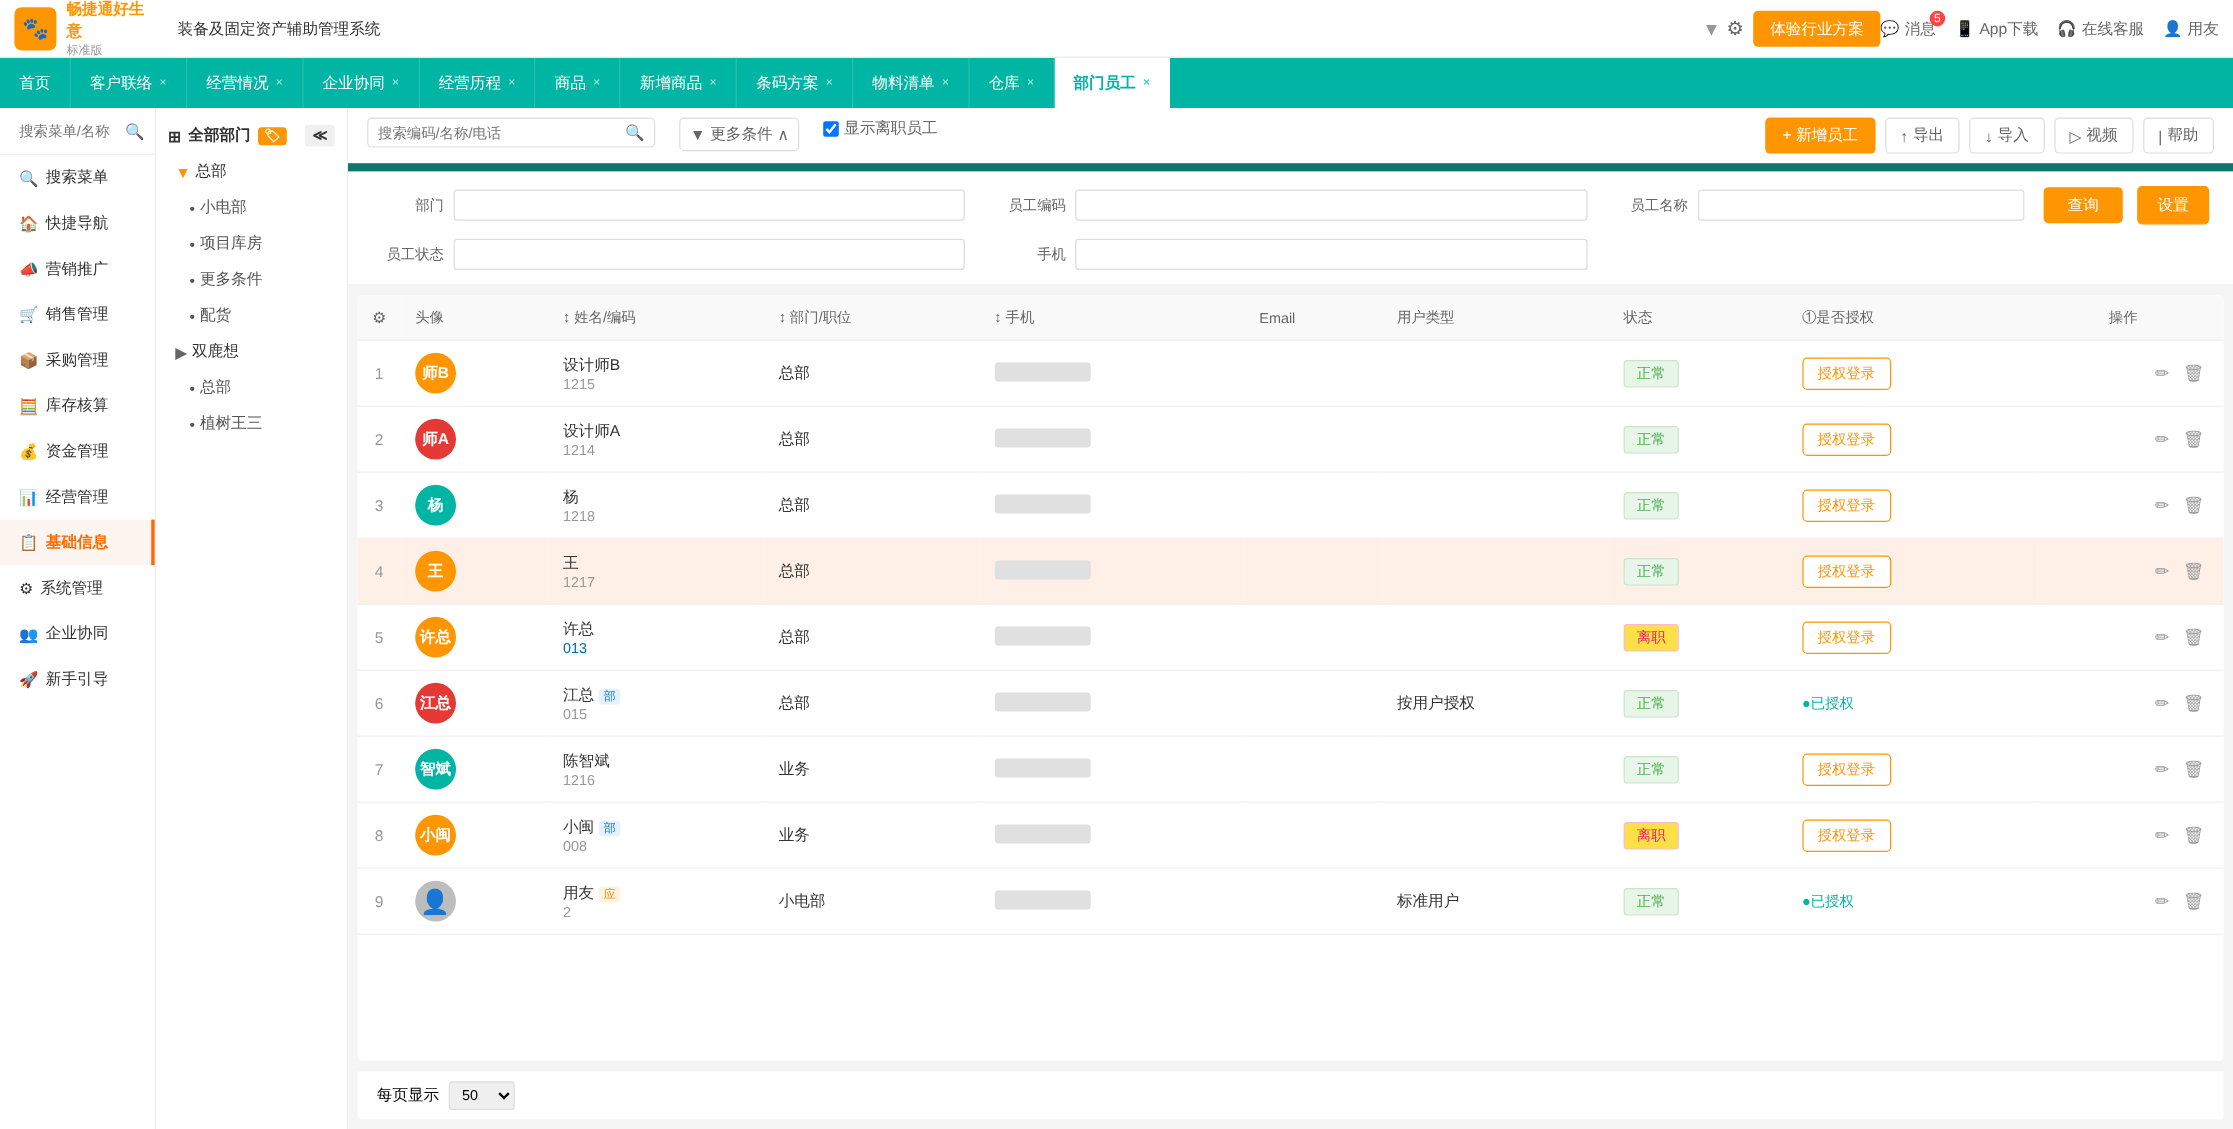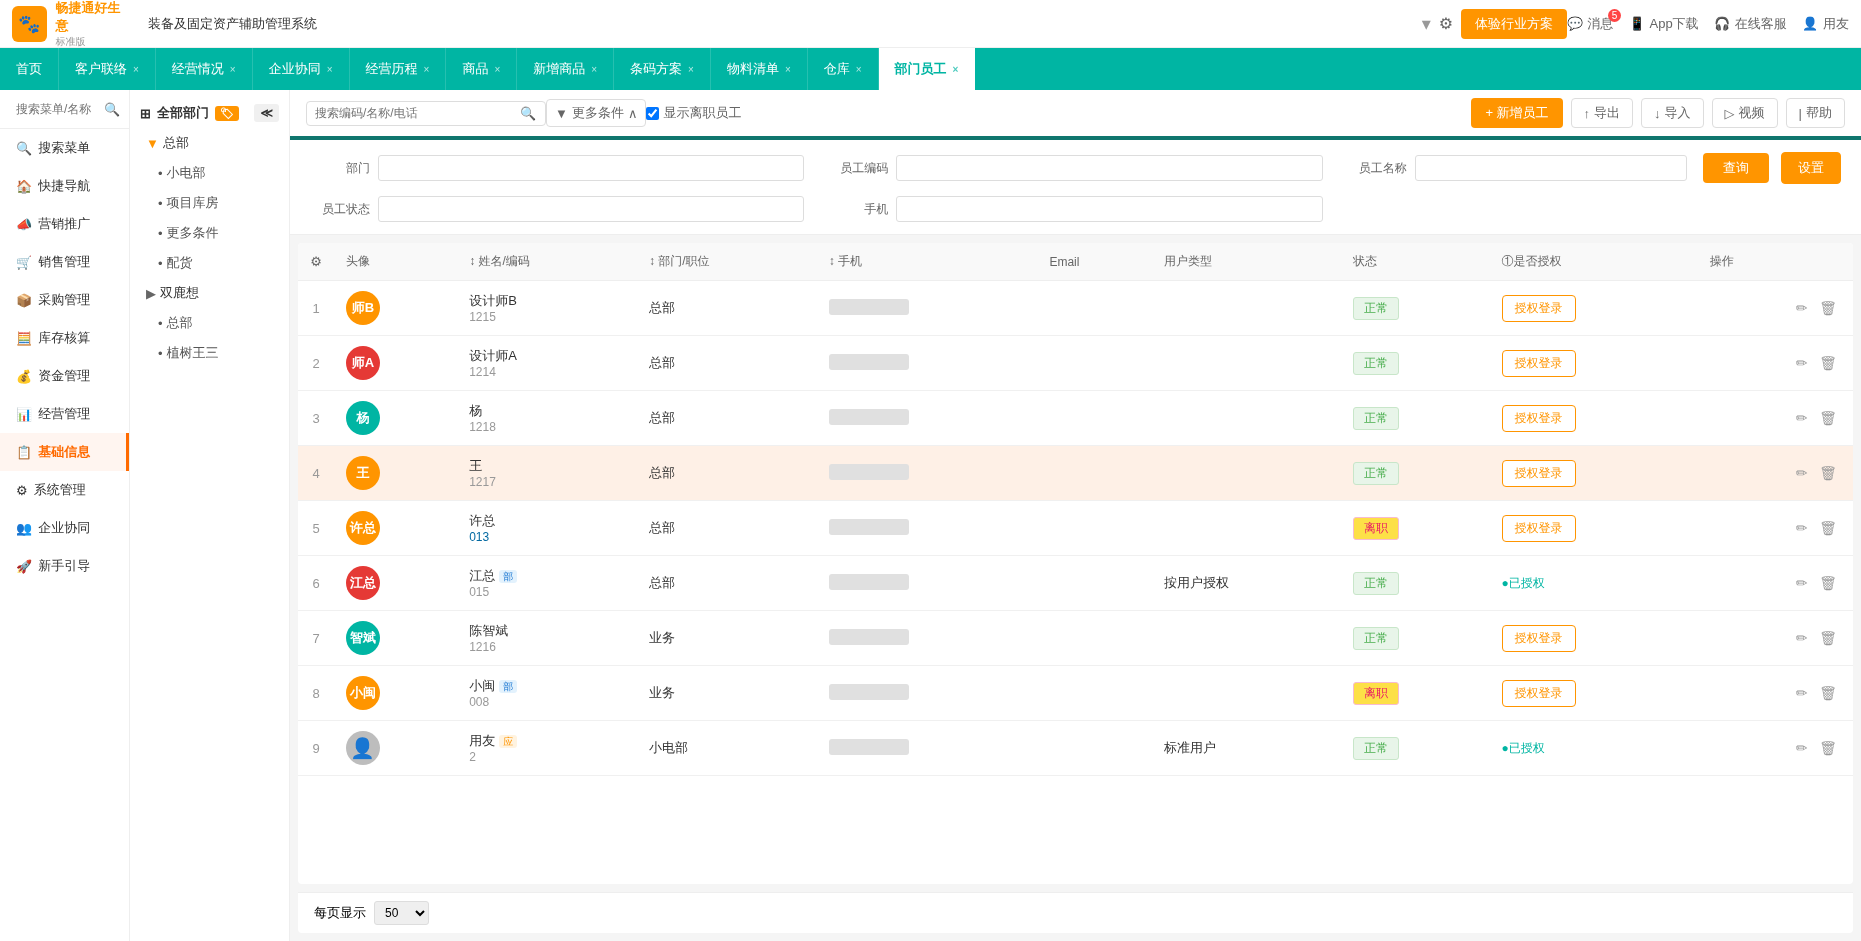--- a/index.html
+++ b/index.html
@@ -36,21 +36,21 @@
     
     .dept-tree { width: 160px; background: #fff; border-right: 1px solid #eee; flex-shrink: 0; padding: 8px 0; }
     .dept-header { display: flex; align-items: center; padding: 6px 10px; gap: 6px; font-weight: bold; color: #333; font-size: 13px; }
     .dept-item { padding: 6px 16px; cursor: pointer; color: #333; font-size: 13px; display: flex; align-items: center; gap: 4px; }
     .dept-item.sub { padding-left: 28px; color: #555; }
 
     
     .content-area { flex: 1; background: #f5f5f5; overflow: auto; display: flex; flex-direction: column; }
 
     
-    .toolbar { background: #fff; padding: 8px 16px; display: flex; align-items: center; gap: 0; border-bottom: 4px solid #0f766e; }
+    .toolbar { background: #fff; padding: 8px 16px; display: flex; align-items: flex-start; gap: 20px; border-bottom: 7px solid #0f766e; }
     .toolbar-search { display: flex; align-items: center; border: 1px solid #ddd; border-radius: 4px; padding: 4px 8px; gap: 4px; flex: 0 0 240px; }
     .toolbar-search input { border: none; outline: none; font-size: 12px; width: 100%; }
     .filter-btn { display: flex; align-items: center; gap: 4px; color: #666; cursor: pointer; font-size: 12px; padding: 4px 8px; border: 1px solid #ddd; border-radius: 4px; }
     .checkbox-label { display: flex; align-items: center; gap: 4px; color: #666; font-size: 12px; cursor: pointer; }
     .action-btns { margin-left: auto; display: flex; gap: 8px; align-items: center; }
     .btn-primary { background: #ff9500; color: #fff; border: none; border-radius: 4px; padding: 6px 14px; cursor: pointer; font-size: 13px; display: flex; align-items: center; gap: 4px; }
     .btn-outline { background: #fff; color: #666; border: 1px solid #ddd; border-radius: 4px; padding: 5px 12px; cursor: pointer; font-size: 12px; display: flex; align-items: center; gap: 4px; }
 
     
     .filter-panel { background: #fff; margin: 0; padding: 12px 20px; border-bottom: 1px solid #eee; display: grid; grid-template-columns: 1fr 1fr 1fr; gap: 12px 24px; }
@@ -347,21 +347,21 @@
             <tr>
               <th class="gear-col"><span>⚙</span></th>
               <th>头像</th>
               <th style="cursor:pointer;">↕ 姓名/编码</th>
               <th style="cursor:pointer;">↕ 部门/职位</th>
               <th style="cursor:pointer;">↕ 手机</th>
               <th>Email</th>
               <th>用户类型</th>
               <th>状态</th>
               <th>①是否授权</th>
-              <th style="text-align:left;padding-right:24px;">操作</th>
+              <th style="text-align:center;padding-right:24px;">操作</th>
             </tr>
           </thead>
           <tbody id="employee-tbody">
           <tr>
       <td style="text-align:center;color:#999;">1</td>
       <td>
                   <div class="avatar" style="background:#ff9500;">师B</div>
                 </td>
       <td>
         <div style="font-weight:500;">设计师B</div>

